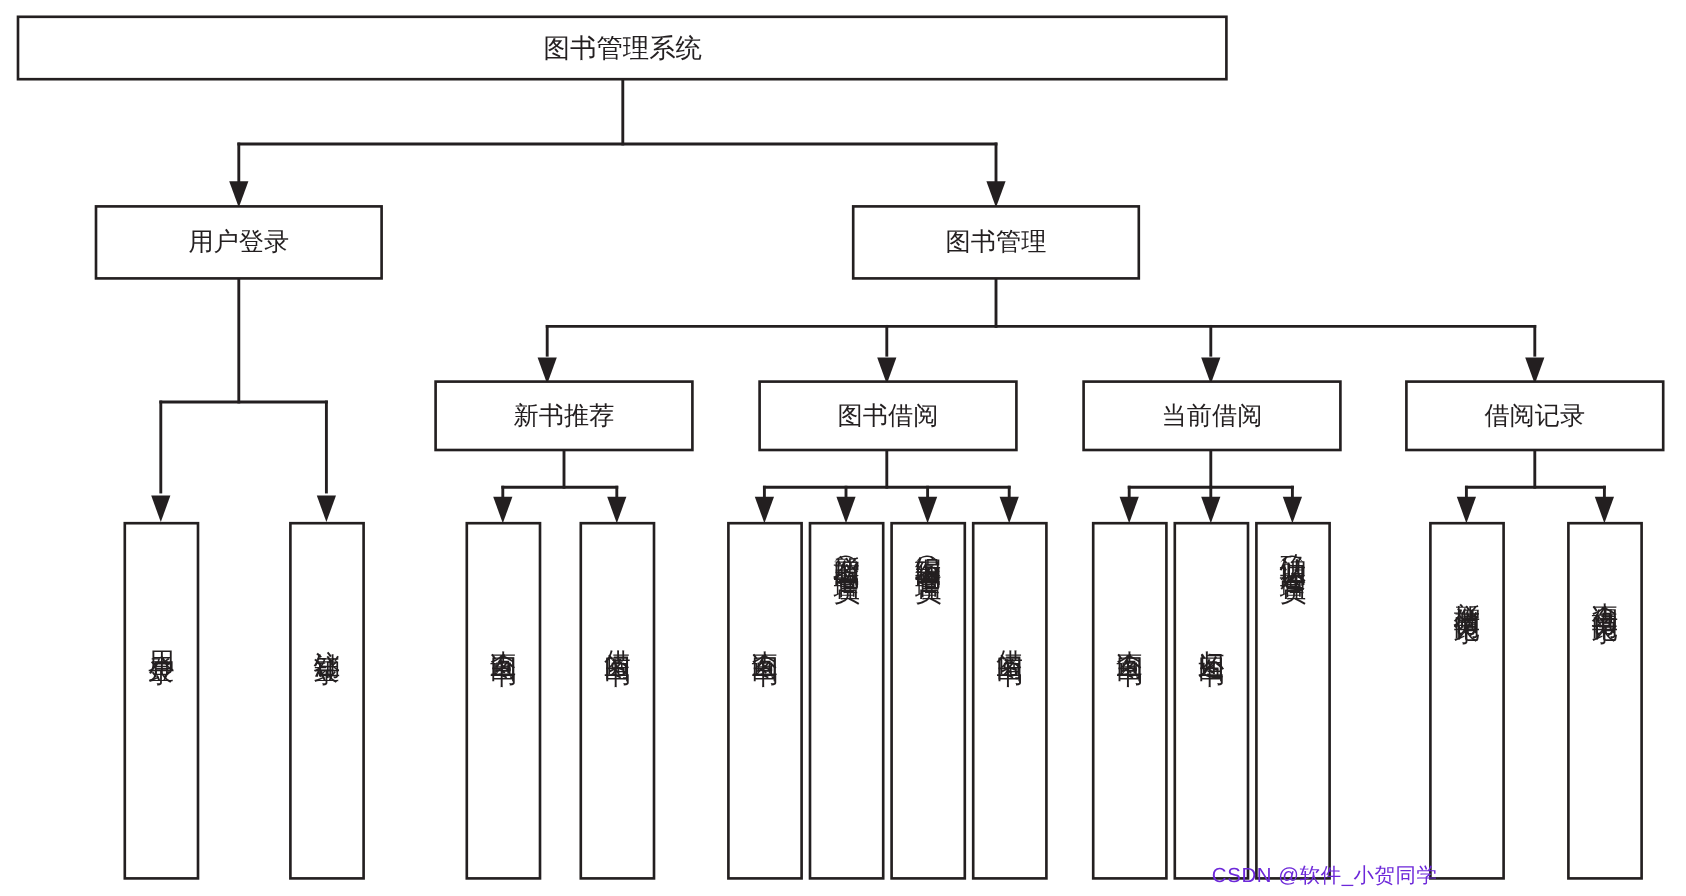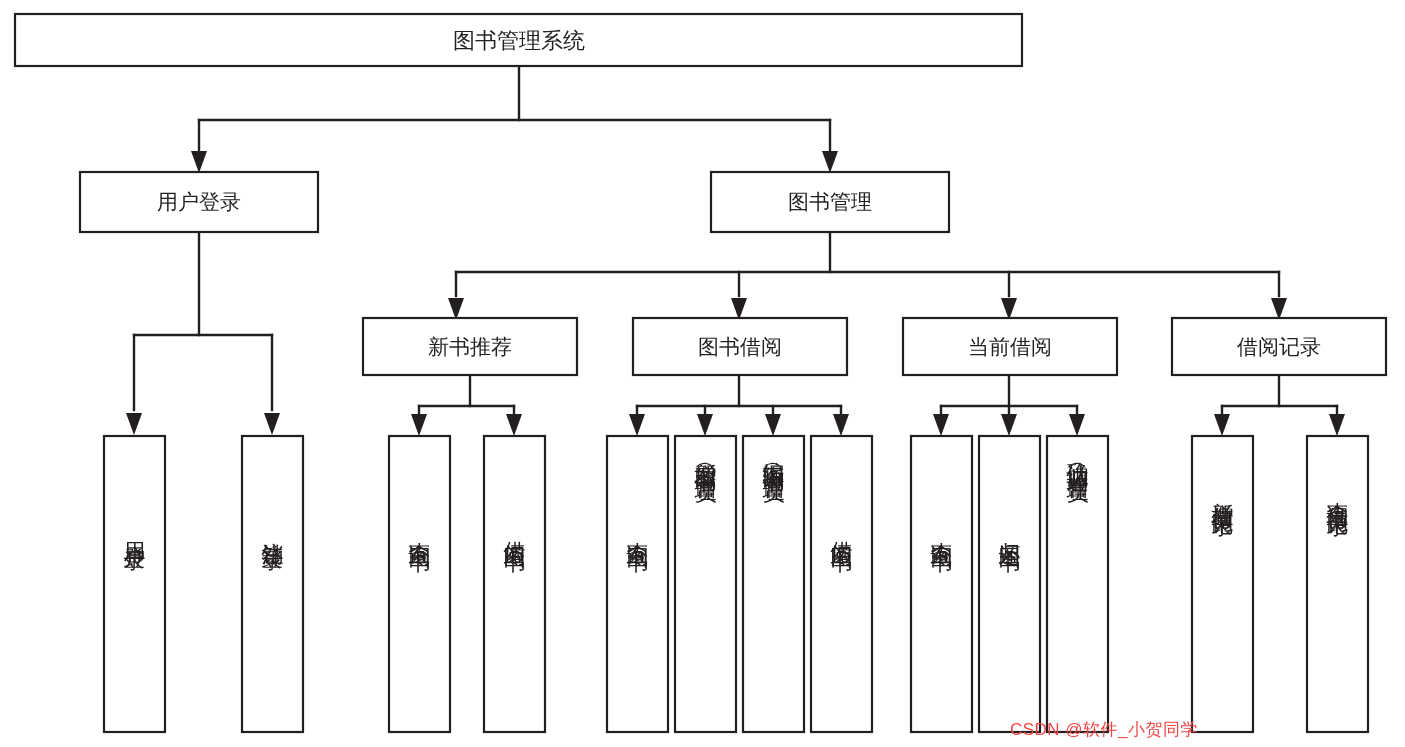--- a/index.html
+++ b/index.html
@@ -68,21 +68,21 @@
     color: #231f20;
     letter-spacing: 3px;
     white-space: nowrap;
   }
   .watermark {
     position: absolute;
     right: 10px;
     bottom: 6px;
     font-family: "Liberation Sans", "DejaVu Sans", sans-serif;
     font-size: 17px;
-    color: #ef4444;
+    color: #6d28d9;
     letter-spacing: 0.5px;
     white-space: nowrap;
   }
 </style>
 </head>
 <body>
 
 <div id="diagram-root">
 
   <svg id="diagram-svg" viewBox="0 0 1405 747" xmlns="http://www.w3.org/2000/svg">

